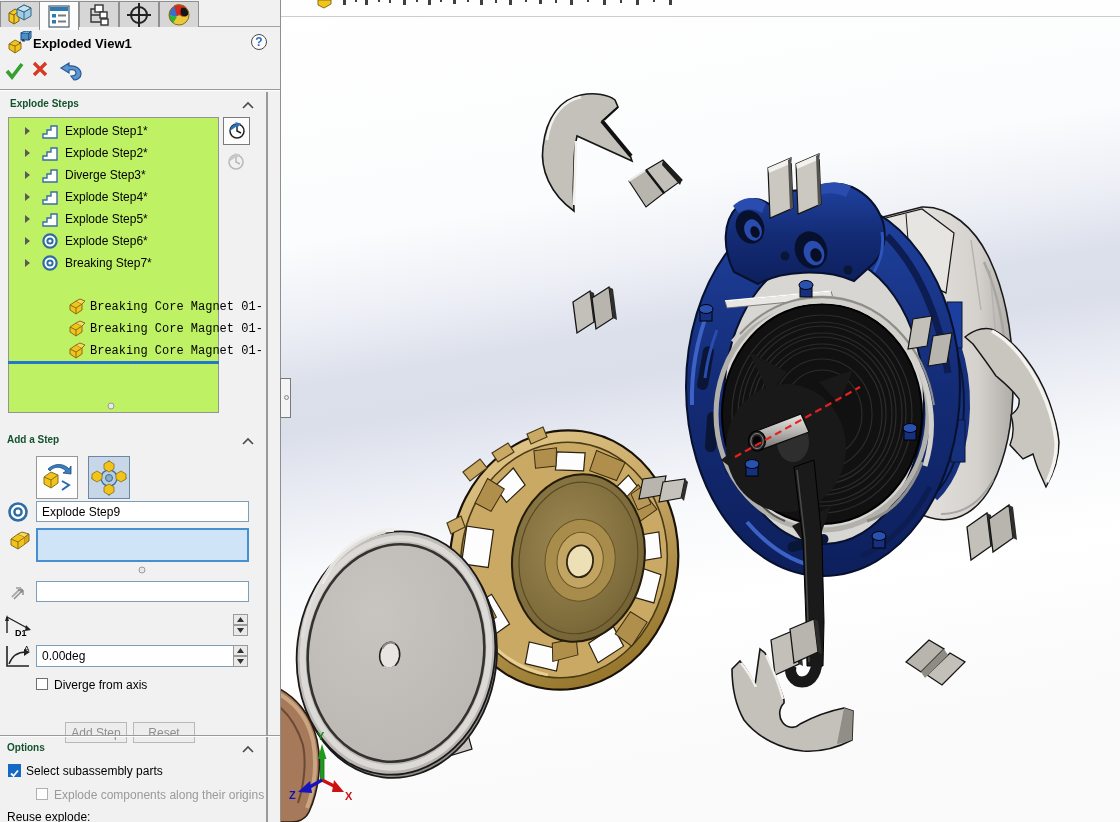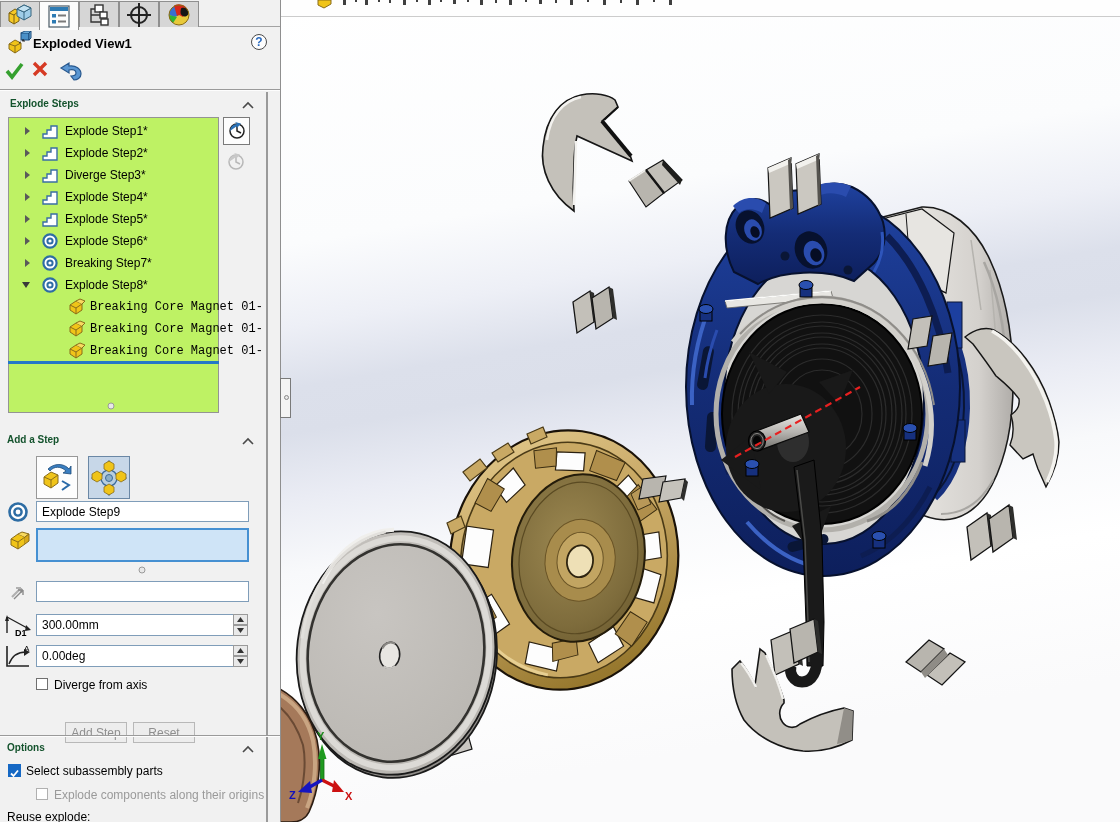--- a/index.html
+++ b/index.html
@@ -472,28 +472,20 @@
         <span class="lbl">Explode Step6*</span>
       </div>
     <div class="trow" style="top:134px;">
         <i class="arr"></i>
         <svg class="abs" style="left:33px;top:3px;" width="16" height="16" viewBox="0 0 16 16">
           <circle cx="8" cy="8" r="6.6" fill="#fff" stroke="#2e6da4" stroke-width="2.2"></circle>
           <circle cx="8" cy="8" r="2.6" fill="#fff" stroke="#2e6da4" stroke-width="2"></circle>
         </svg>
         <span class="lbl">Breaking Step7*</span>
       </div>
-    <div class="trow" style="top:156px;">
-        <i class="arrd"></i>
-        <svg class="abs" style="left:33px;top:3px;" width="16" height="16" viewBox="0 0 16 16">
-          <circle cx="8" cy="8" r="6.6" fill="#fff" stroke="#2e6da4" stroke-width="2.2"></circle>
-          <circle cx="8" cy="8" r="2.6" fill="#fff" stroke="#2e6da4" stroke-width="2"></circle>
-        </svg>
-        <span class="lbl">Explode Step8*</span>
-      </div>
     <div class="trow" style="top:178px;">
         <svg class="abs" style="left:59px;top:2px;" width="18" height="17" viewBox="0 0 18 17">
           <path d="M2 7 L8 3 L14 6 L14 12 L8 16 L2 12 Z" fill="#f0c419" stroke="#8a6d1a"></path>
           <path d="M8 16 L8 10 L2 7 M8 10 L14 6" fill="none" stroke="#8a6d1a"></path>
           <path d="M8 3 L12 1 L17 3 L14 6" fill="#f8da60" stroke="#8a6d1a"></path>
         </svg>
         <span class="lblc">Breaking Core Magnet 01-</span>
       </div>
     <div class="trow" style="top:200px;">
         <svg class="abs" style="left:59px;top:2px;" width="18" height="17" viewBox="0 0 18 17">
@@ -575,21 +567,20 @@
   <svg class="abs" style="left:8px;top:581px;" width="20" height="20" viewBox="0 0 20 20">
       <path d="M4 16 L13 7 M13 7 L13 12 M13 7 L8 7" fill="none" stroke="#b0b0b0" stroke-width="2.2"></path>
       <path d="M6 18 L15 9 M15 9 L15 14 M15 9 L10 9" fill="none" stroke="#8a8a8a" stroke-width="1.4"></path>
     </svg>
   <div class="inp" style="left:36px;top:581px;width:213px;height:21px;"></div>
   <svg class="abs" style="left:3px;top:613px;" width="30" height="24" viewBox="0 0 30 24">
       <path d="M4 4 L4 20 M4 4 L26 16" stroke="#222" stroke-width="1.4" fill="none"></path>
       <path d="M2 8 L4 2 L6 8 Z M22 18 L28 17 L23 12 Z" fill="#222"></path>
       <text x="12" y="23" font-size="9" font-weight="bold" fill="#000" font-family="Liberation Sans">D1</text>
     </svg>
-  <div class="inp" style="left:36px;top:614px;width:198px;height:22px;">300.00mm</div>
   <div class="spin" style="left:233px;top:614px;">
       <svg width="7" height="5" viewBox="0 0 7 5">
         <path d="M0 5 L3.5 0 L7 5 Z" fill="#333"></path>
       </svg>
     </div>
   <div class="spin" style="left:233px;top:625px;">
       <svg width="7" height="5" viewBox="0 0 7 5">
         <path d="M0 0 L3.5 5 L7 0 Z" fill="#333"></path>
       </svg>
     </div>

